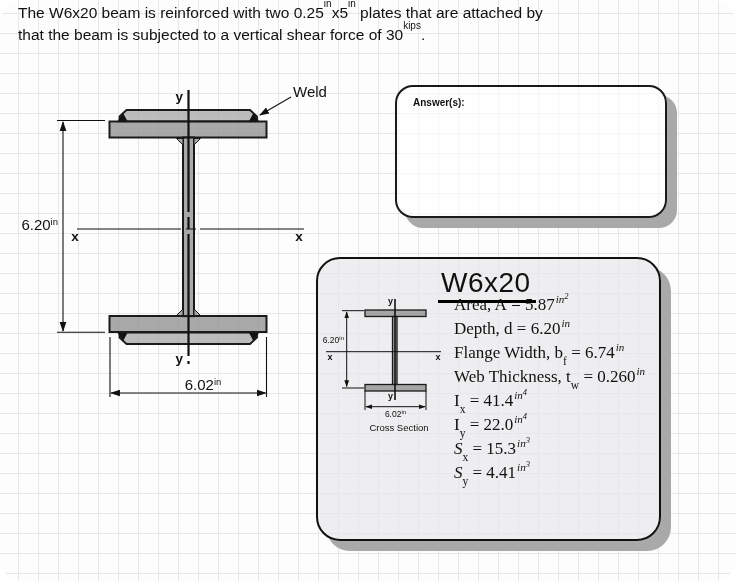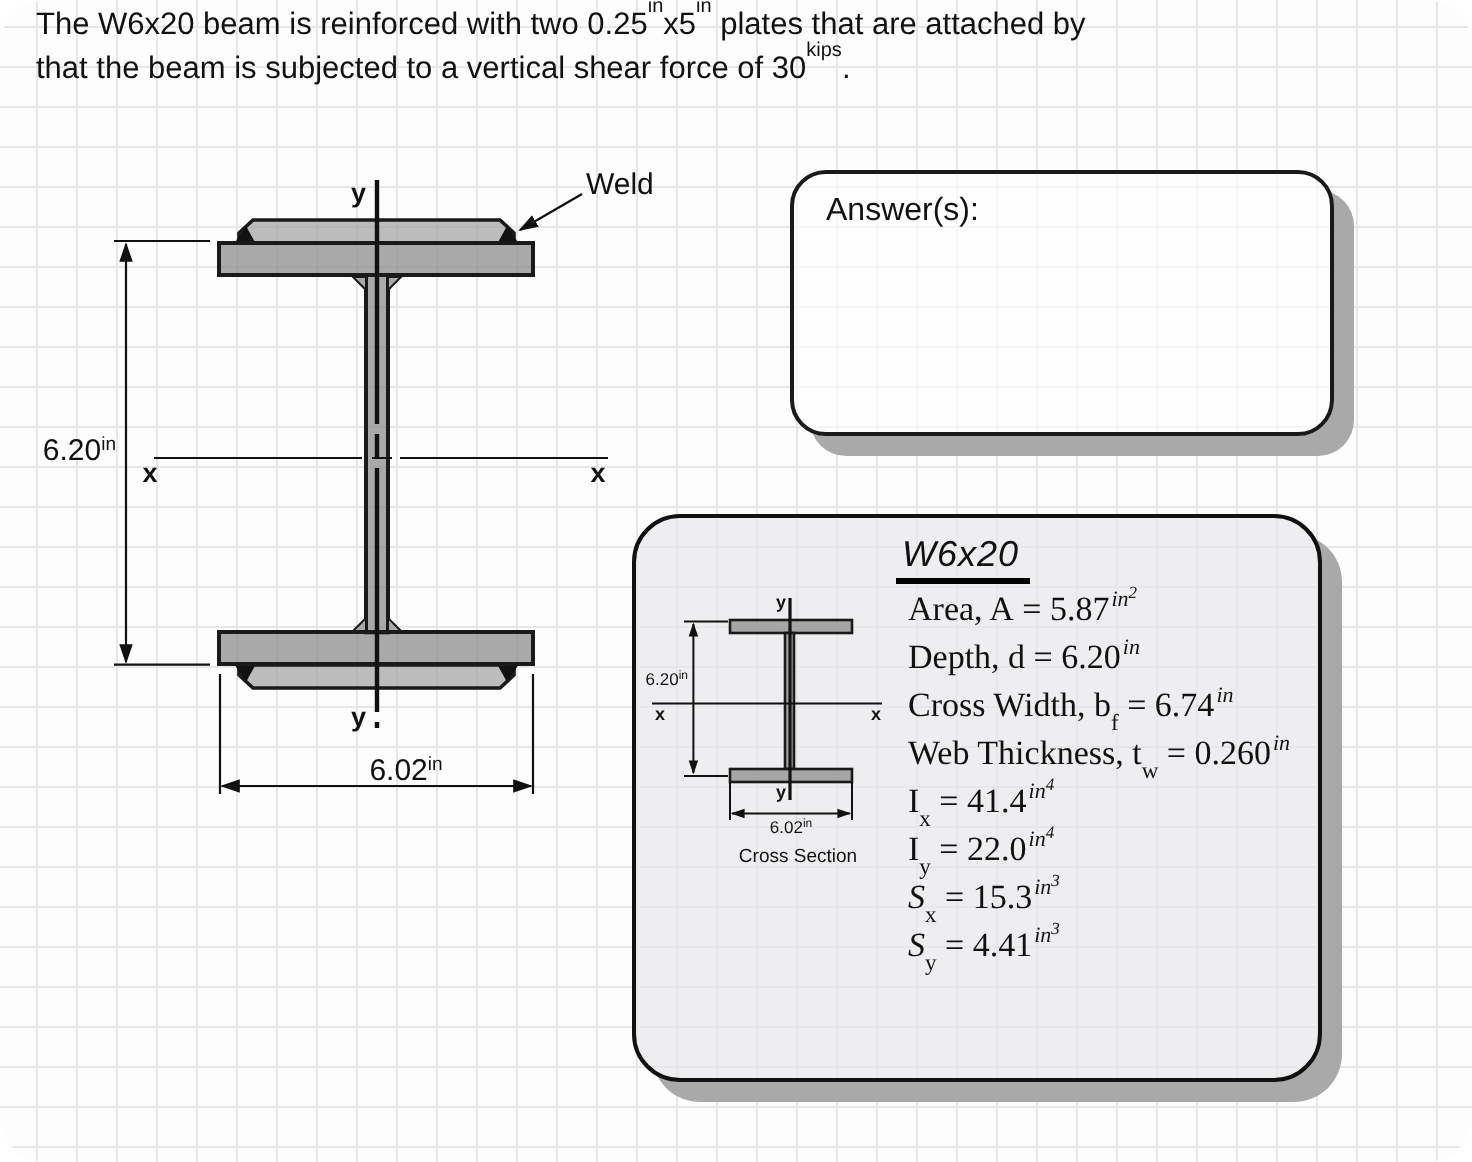--- a/index.html
+++ b/index.html
@@ -39,32 +39,32 @@
   .s-axl { font: 700 9px "Liberation Sans", sans-serif; }
   .s-dim { font: 8.5px "Liberation Sans", sans-serif; }
   .s-cap { font: 9.5px "Liberation Sans", sans-serif; }
   
   .answer-box {
     position: absolute; left: 395px; top: 85px; width: 268px; height: 129px;
     background: rgba(255,255,255,0.62);
     border: 2.2px solid #1a1a1a; border-radius: 18px;
     box-shadow: 10px 10px 0 #a9a9a9; z-index: 2;
   }
-  .answer-label { position: absolute; left: 16px; top: 10px; font-size: 16px; }
+  .answer-label { position: absolute; left: 16px; top: 10px; font-size: 10px; font-weight: bold; }
   
   .shape-box {
     position: absolute; left: 316px; top: 257px; width: 341px; height: 280px;
     background: rgba(230,230,233,0.65);
     border: 2.4px solid #111; border-radius: 24px;
     box-shadow: 10px 10px 0 #a9a9a9; z-index: 2;
   }
   .shape-title {
-    position: absolute; left: 130px; top: 8px;
-    font-size: 18px; letter-spacing: 0.5px;
-    border-bottom: 3px solid #000; padding: 0 5px 1px 3px; font-style: italic;
+    position: absolute; left: 120px; top: 8px;
+    font-size: 28px; letter-spacing: 0.5px;
+    border-bottom: 3px solid #000; padding: 0 5px 1px 3px;
   }
   .props { position: absolute; left: 136px; top: 34px; font-family: "Liberation Serif", serif; font-size: 17px; }
   .prop { height: 24px; line-height: 24px; white-space: pre; }
   .prop sub { font-size: 11.5px; position: relative; top: 3px; line-height: 0; }
   .prop .u  { font-size: 11px; font-style: italic; position: relative; top: -7px; margin-left: 1px; line-height: 0; }
   .prop .e  { font-size: 8.5px; font-style: italic; position: relative; top: -4px; line-height: 0; }
   .prop.sit .pn { font-style: italic; }
 </style>
 </head>
 <body>
@@ -78,21 +78,21 @@
 
   <div class="answer-box">
     <div class="answer-label">Answer(s):</div>
   </div>
 
   <div class="shape-box">
     <div class="shape-title">W6x20</div>
     <div class="props">
       <div class="prop"><span class="pn">Area, A</span><sub></sub><span> = 5.87</span><span class="u"><span>in</span><span class="e">2</span></span></div>
       <div class="prop"><span class="pn">Depth, d</span><sub></sub><span> = 6.20</span><span class="u"><span>in</span><span class="e"></span></span></div>
-      <div class="prop"><span class="pn">Cross Width, b</span><sub>f</sub><span> = 6.74</span><span class="u"><span>in</span><span class="e"></span></span></div>
+      <div class="prop"><span class="pn">Flange Width, b</span><sub>f</sub><span> = 6.74</span><span class="u"><span>in</span><span class="e"></span></span></div>
       <div class="prop"><span class="pn">Web Thickness, t</span><sub>w</sub><span> = 0.260</span><span class="u"><span>in</span><span class="e"></span></span></div>
       <div class="prop"><span class="pn">I</span><sub>x</sub><span> = 41.4</span><span class="u"><span>in</span><span class="e">4</span></span></div>
       <div class="prop"><span class="pn">I</span><sub>y</sub><span> = 22.0</span><span class="u"><span>in</span><span class="e">4</span></span></div>
       <div class="prop sit"><span class="pn">S</span><sub>x</sub><span> = 15.3</span><span class="u"><span>in</span><span class="e">3</span></span></div>
       <div class="prop sit"><span class="pn">S</span><sub>y</sub><span> = 4.41</span><span class="u"><span>in</span><span class="e">3</span></span></div>
     </div>
   </div>
 
   <svg class="main-svg" width="330" height="332" viewBox="0 0 330 332">
     <defs>

